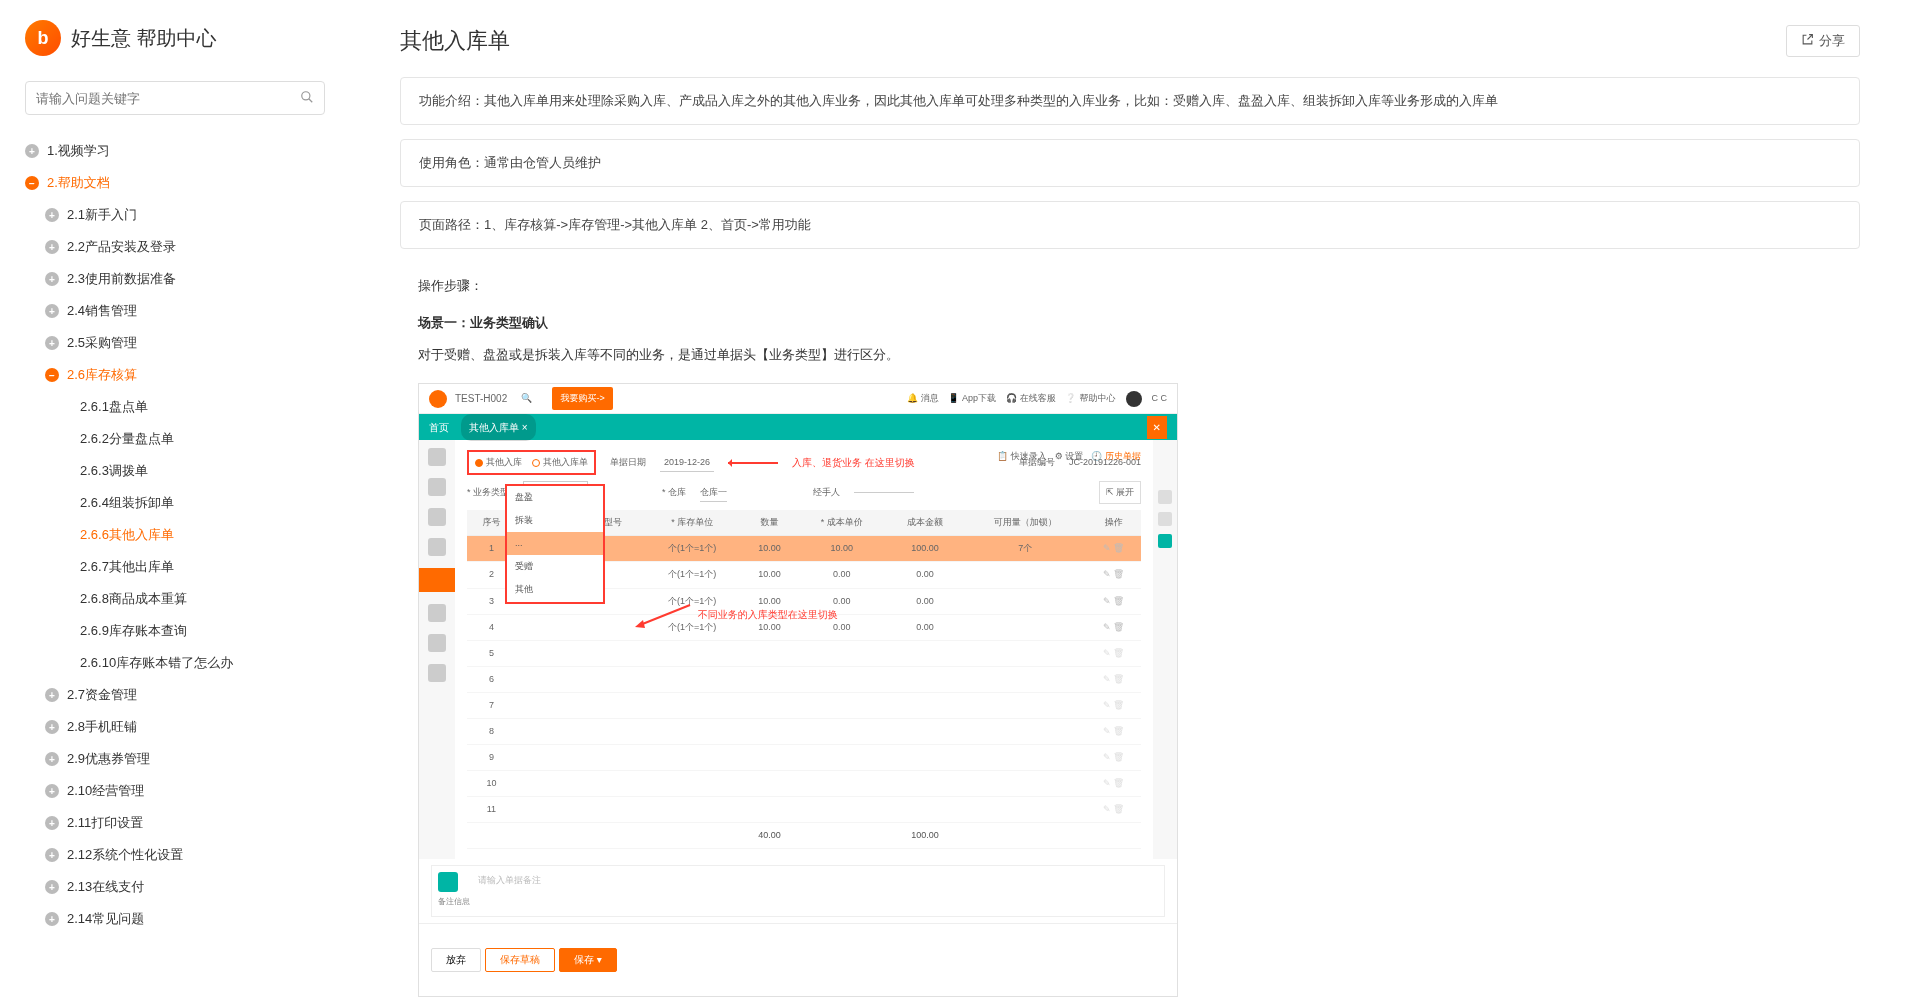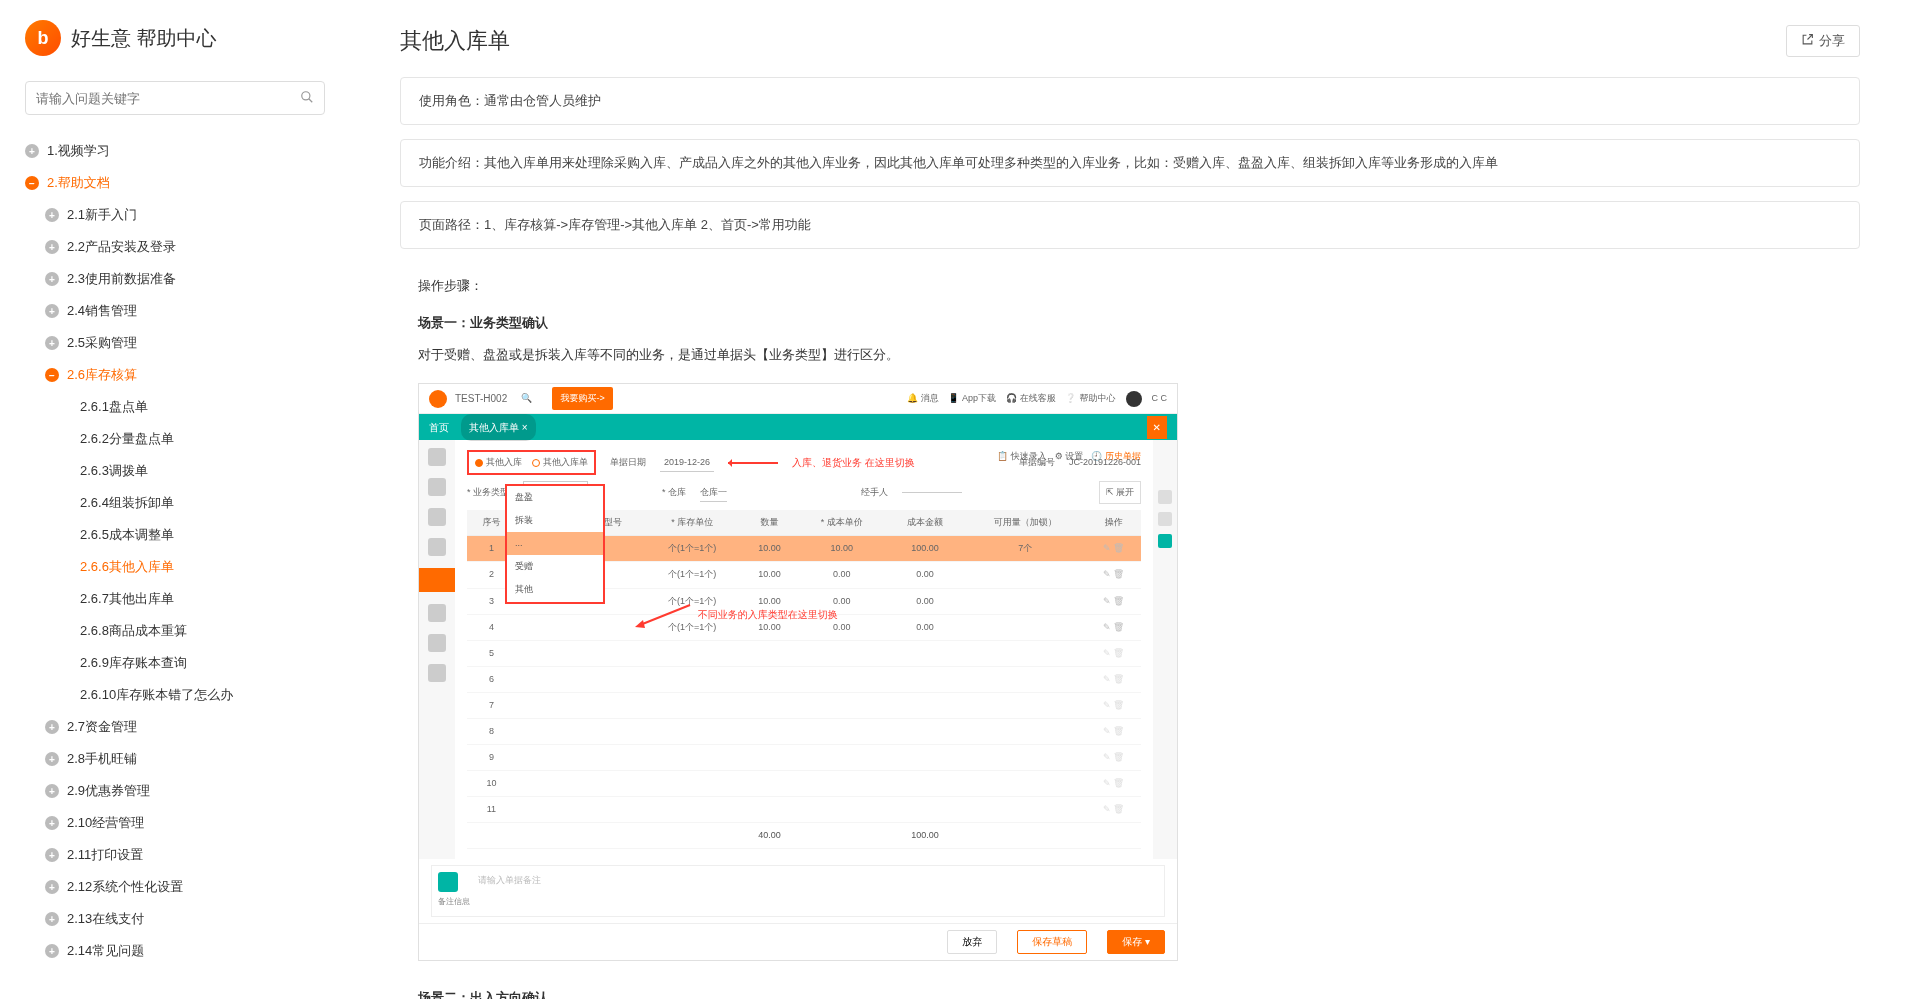--- a/index.html
+++ b/index.html
@@ -59,21 +59,21 @@
 .ms-table td { padding: 4px 6px; color: #666; text-align: center; border-bottom: 1px solid #f5f5f5; height: 20px; }
 .ms-table .row-hl td { background: #ffb380; }
 .ms-toolbar-right { position: absolute; right: 12px; top: 8px; display: flex; gap: 8px; font-size: 9px; color: #666; }
 .ms-tool-orange { color: #ff6a00; }
 .ms-rightcol { width: 24px; background: #f7f7f7; display: flex; flex-direction: column; align-items: center; gap: 8px; padding-top: 50px; }
 .ms-rc-icon { width: 14px; height: 14px; background: #ddd; border-radius: 2px; }
 .ms-rc-icon.teal { background: #00b5a5; }
 .ms-remark { border: 1px solid #eee; margin: 6px 12px; padding: 6px; display: flex; gap: 8px; align-items: flex-start; }
 .ms-rm-icon { width: 20px; height: 20px; background: #00b5a5; border-radius: 3px; }
 .ms-rm-text { font-size: 9px; color: #bbb; }
-.ms-footer { display: flex; justify-content: flex-end; gap: 20px; padding: 6px 12px; border-top: 1px solid #eee; }
+.ms-footer { display: flex; gap: 4px; padding: 24px 12px; border-top: 1px solid #eee; }
 .ms-btn { padding: 4px 14px; font-size: 10px; border: 1px solid #ddd; border-radius: 2px; background: #fff; }
 .ms-btn.or-outline { border-color: #ff6a00; color: #ff6a00; }
 .ms-btn.or-fill { background: #ff6a00; color: #fff; border-color: #ff6a00; }
 .ms-totals td { font-weight: normal; color: #555; }
 </style>
 </head>
 <body>
 
 <div class="page">
   <aside class="sidebar">
@@ -127,23 +127,20 @@
           <span>2.6.1盘点单</span>
         </li>
         <li class="lvl3">
           <span>2.6.2分量盘点单</span>
         </li>
         <li class="lvl3">
           <span>2.6.3调拨单</span>
         </li>
         <li class="lvl3">
           <span>2.6.4组装拆卸单</span>
-        </li>
-        <li class="lvl3">
-          <span>2.6.5成本调整单</span>
         </li>
         <li class="lvl3 active">
           <span>2.6.6其他入库单</span>
         </li>
         <li class="lvl3">
           <span>2.6.7其他出库单</span>
         </li>
         <li class="lvl3">
           <span>2.6.8商品成本重算</span>
         </li>
@@ -195,24 +192,24 @@
         <span>
           <svg width="13" height="13" viewBox="0 0 24 24" fill="none" stroke="currentColor" stroke-width="2">
               <path d="M15 3h6v6M21 3l-9 9M10 4H4v16h16v-6"></path>
             </svg>
         </span>
         <span>分享</span>
       </button>
     </div>
 
     <div class="info-box">
+      <span class="label">功能介绍：</span><span>其他入库单用来处理除采购入库、产成品入库之外的其他入库业务，因此其他入库单可处理多种类型的入库业务，比如：受赠入库、盘盈入库、组装拆卸入库等业务形成的入库单</span>
+    </div>
+    <div class="info-box">
       <span class="label">使用角色：</span><span>通常由仓管人员维护</span>
-    </div>
-    <div class="info-box">
-      <span class="label">功能介绍：</span><span>其他入库单用来处理除采购入库、产成品入库之外的其他入库业务，因此其他入库单可处理多种类型的入库业务，比如：受赠入库、盘盈入库、组装拆卸入库等业务形成的入库单</span>
     </div>
     <div class="info-box">
       <span class="label">页面路径：</span><span>1、库存核算-&gt;库存管理-&gt;其他入库单 2、首页-&gt;常用功能</span>
     </div>
 
     <div class="content">
       <p>操作步骤：</p>
       <p class="heading">场景一：业务类型确认</p>
       <p>对于受赠、盘盈或是拆装入库等不同的业务，是通过单据头【业务类型】进行区分。</p>
 
@@ -269,21 +266,21 @@
               <span class="ms-arrow-l"></span>
               <span class="ms-anno" style="position:static;">入库、退货业务 在这里切换</span>
               <span style="margin-left:auto;">单据编号</span>
               <span>JC-20191226-001</span>
             </div>
             <div class="ms-form-row">
               <span>* 业务类型</span>
               <span style="border:1px solid #ccc;padding:2px 30px 2px 6px;color:#bbb;position:relative;"><span>请选择</span><span style="position:absolute;right:4px;">▾</span></span>
               <span style="margin-left:60px;">* 仓库</span>
               <span style="border-bottom:1px solid #ccc;">仓库一</span>
-              <span style="margin-left:120px;text-align:center;">经手人</span>
+              <span style="margin-left:72px;text-align:center;">经手人</span>
               <span style="border-bottom:1px solid #ccc;width:60px;"></span>
               <span style="margin-left:auto;border:1px solid #ddd;padding:2px 6px;">⇱ 展开</span>
             </div>
 
             <div class="ms-dropdown">
               <div class="ms-dd-item">盘盈</div>
               <div class="ms-dd-item">拆装</div>
               <div class="ms-dd-item sel">...</div>
               <div class="ms-dd-item">受赠</div>
               <div class="ms-dd-item">其他</div>

